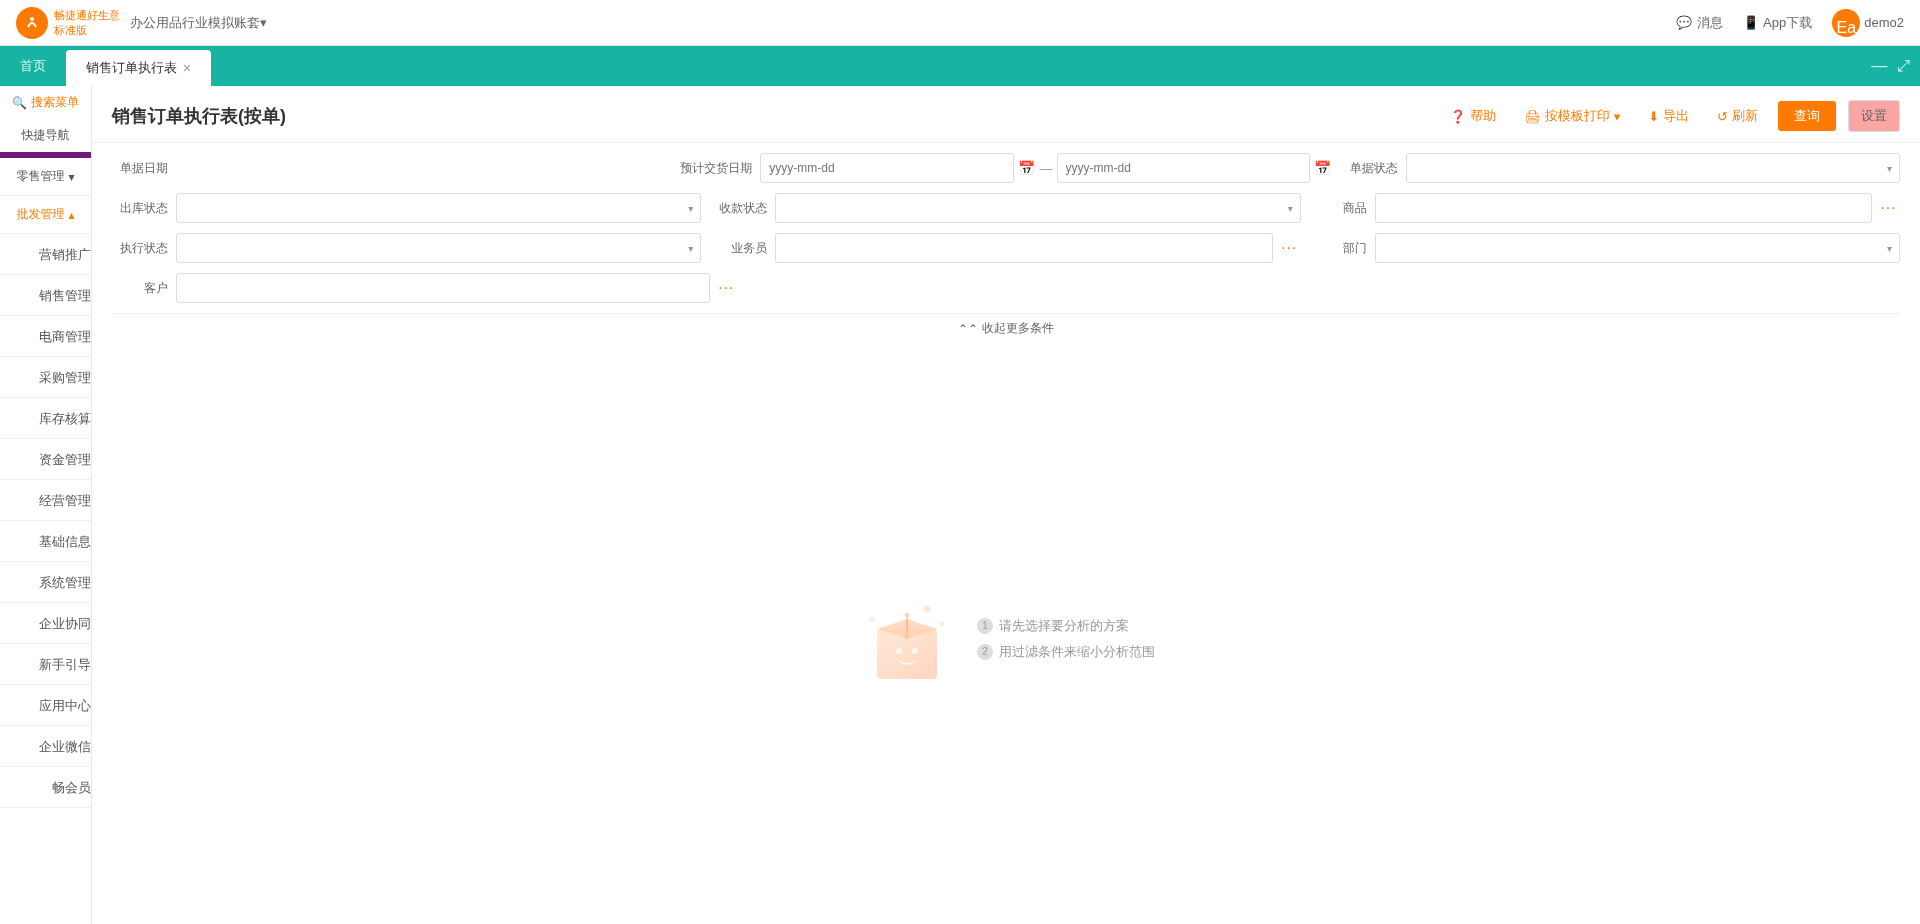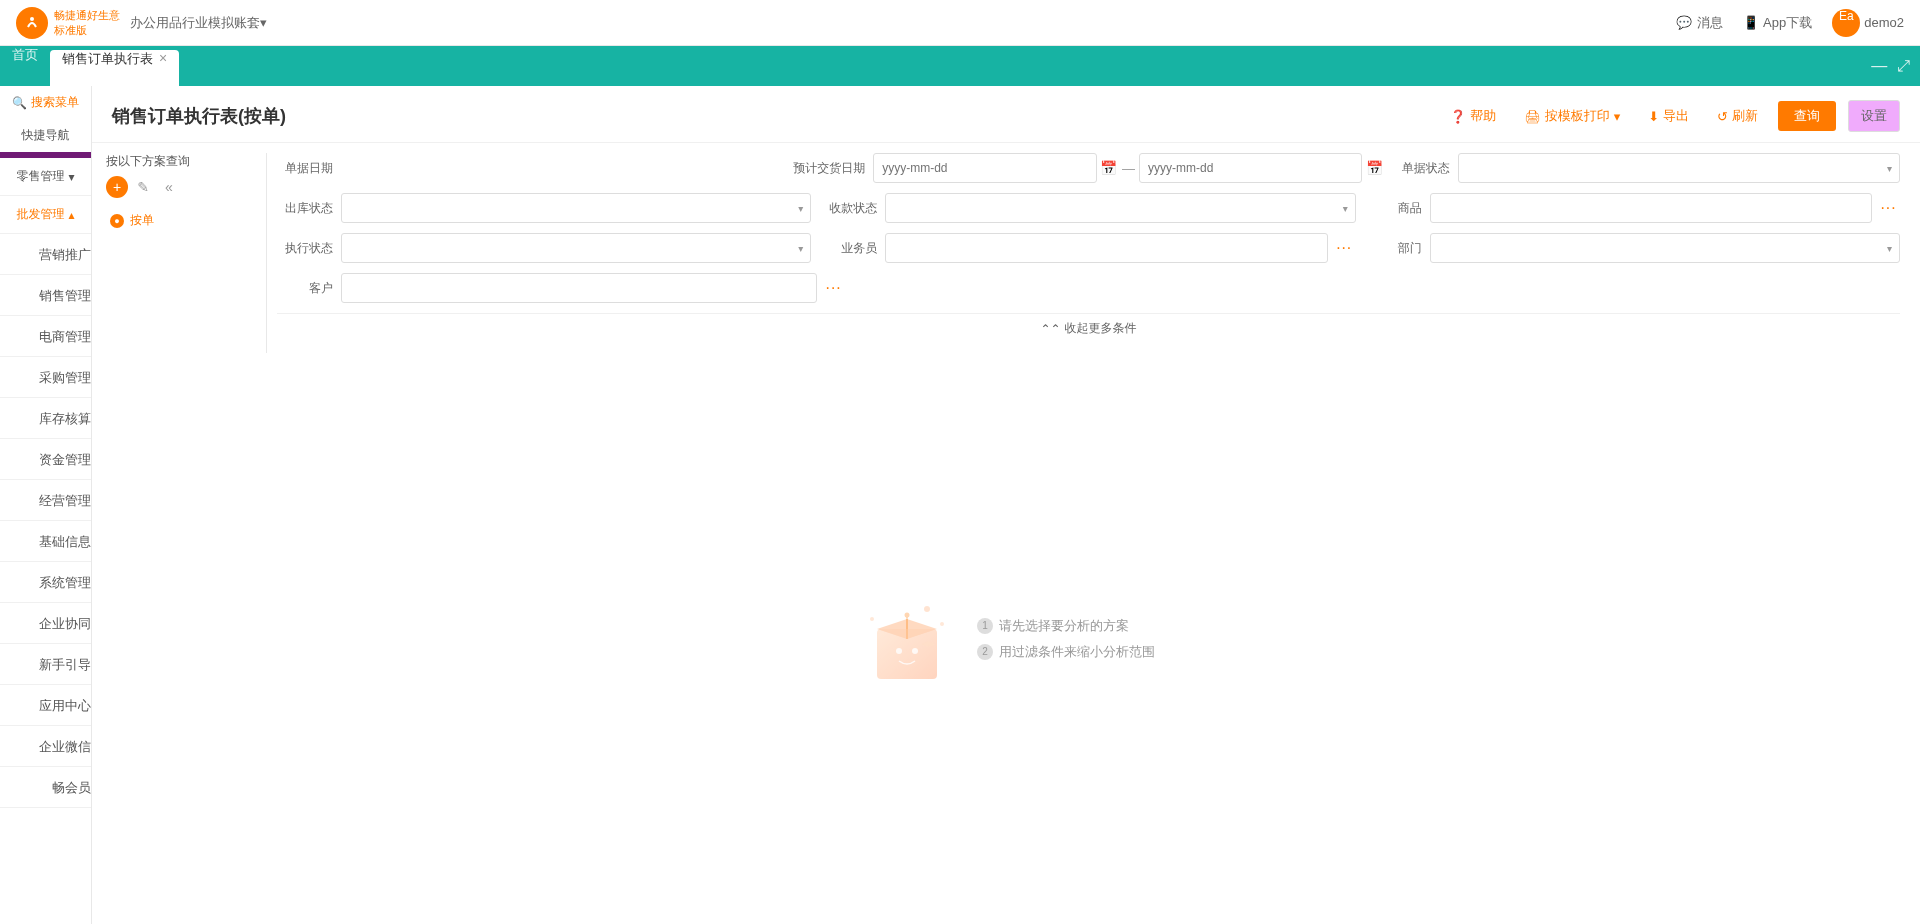--- a/index.html
+++ b/index.html
@@ -62,39 +62,40 @@
       color: #666;
       cursor: pointer;
       font-size: 13px;
     }
     .user-avatar {
       width: 28px;
       height: 28px;
       border-radius: 50%;
       background: #ff7a00;
       display: flex;
-      align-items: flex-start;
+      align-items: flex-end;
       justify-content: center;
       color: white;
-      font-size: 12px;
+      font-size: 16px;
     }
 
     
     .nav-tabs {
       background: #17b3a3;
       height: 40px;
       display: flex;
       align-items: center;
       padding: 0 0;
       flex-shrink: 0;
     }
     .nav-tab {
       height: 40px;
-      padding: 0 12px;
-      display: flex;
+      padding: 0 20px;
+      display: flex;
+      align-items: center;
       gap: 6px;
       cursor: pointer;
       color: rgba(255,255,255,0.85);
       font-size: 13px;
       white-space: nowrap;
     }
     .nav-tab.active {
       background: #fff;
       color: #333;
       border-radius: 4px 4px 0 0;
@@ -219,21 +220,21 @@
       background: #ff7a00;
       color: #fff;
       padding: 6px 16px;
       border-radius: 3px;
       border: none;
       font-size: 13px;
       cursor: pointer;
     }
     .page-action-btn.settings {
       border: 1px solid #ddd;
-      background: #f0abfc;
+      background: #fca5a5;
       color: #666;
       padding: 6px 12px;
       border-radius: 3px;
       cursor: pointer;
     }
 
     
     .filter-area {
       display: flex;
       padding: 10px 10px 0;
@@ -607,34 +608,20 @@
           <span>查询</span>
         </button>
         <button class="page-action-btn settings">
           <span>设置</span>
         </button>
       </div>
     </div>
 
     <div class="filter-area">
 
-      <div class="filter-left">
-        <div class="filter-left-header">
-          <span>按以下方案查询</span>
-        </div>
-        <div style="display:flex; align-items:center; gap:4px; margin-bottom:8px;">
-          <div class="icon-btn orange">+</div>
-          <div class="icon-btn">✎</div>
-          <div class="icon-btn">«</div>
-        </div>
-        <div class="filter-scheme-item active">
-          <div class="filter-scheme-dot">●</div>
-          <span>按单</span>
-        </div>
-      </div>
 
       <div class="filter-right">
 
         <div class="filter-row">
 
           <div class="filter-item" style="flex:1.2; flex-direction:column; align-items:flex-start;">
             <div style="display:flex; align-items:center; gap:0; width:100%;">
               <span class="filter-label">单据日期</span>
             </div>
           </div>

